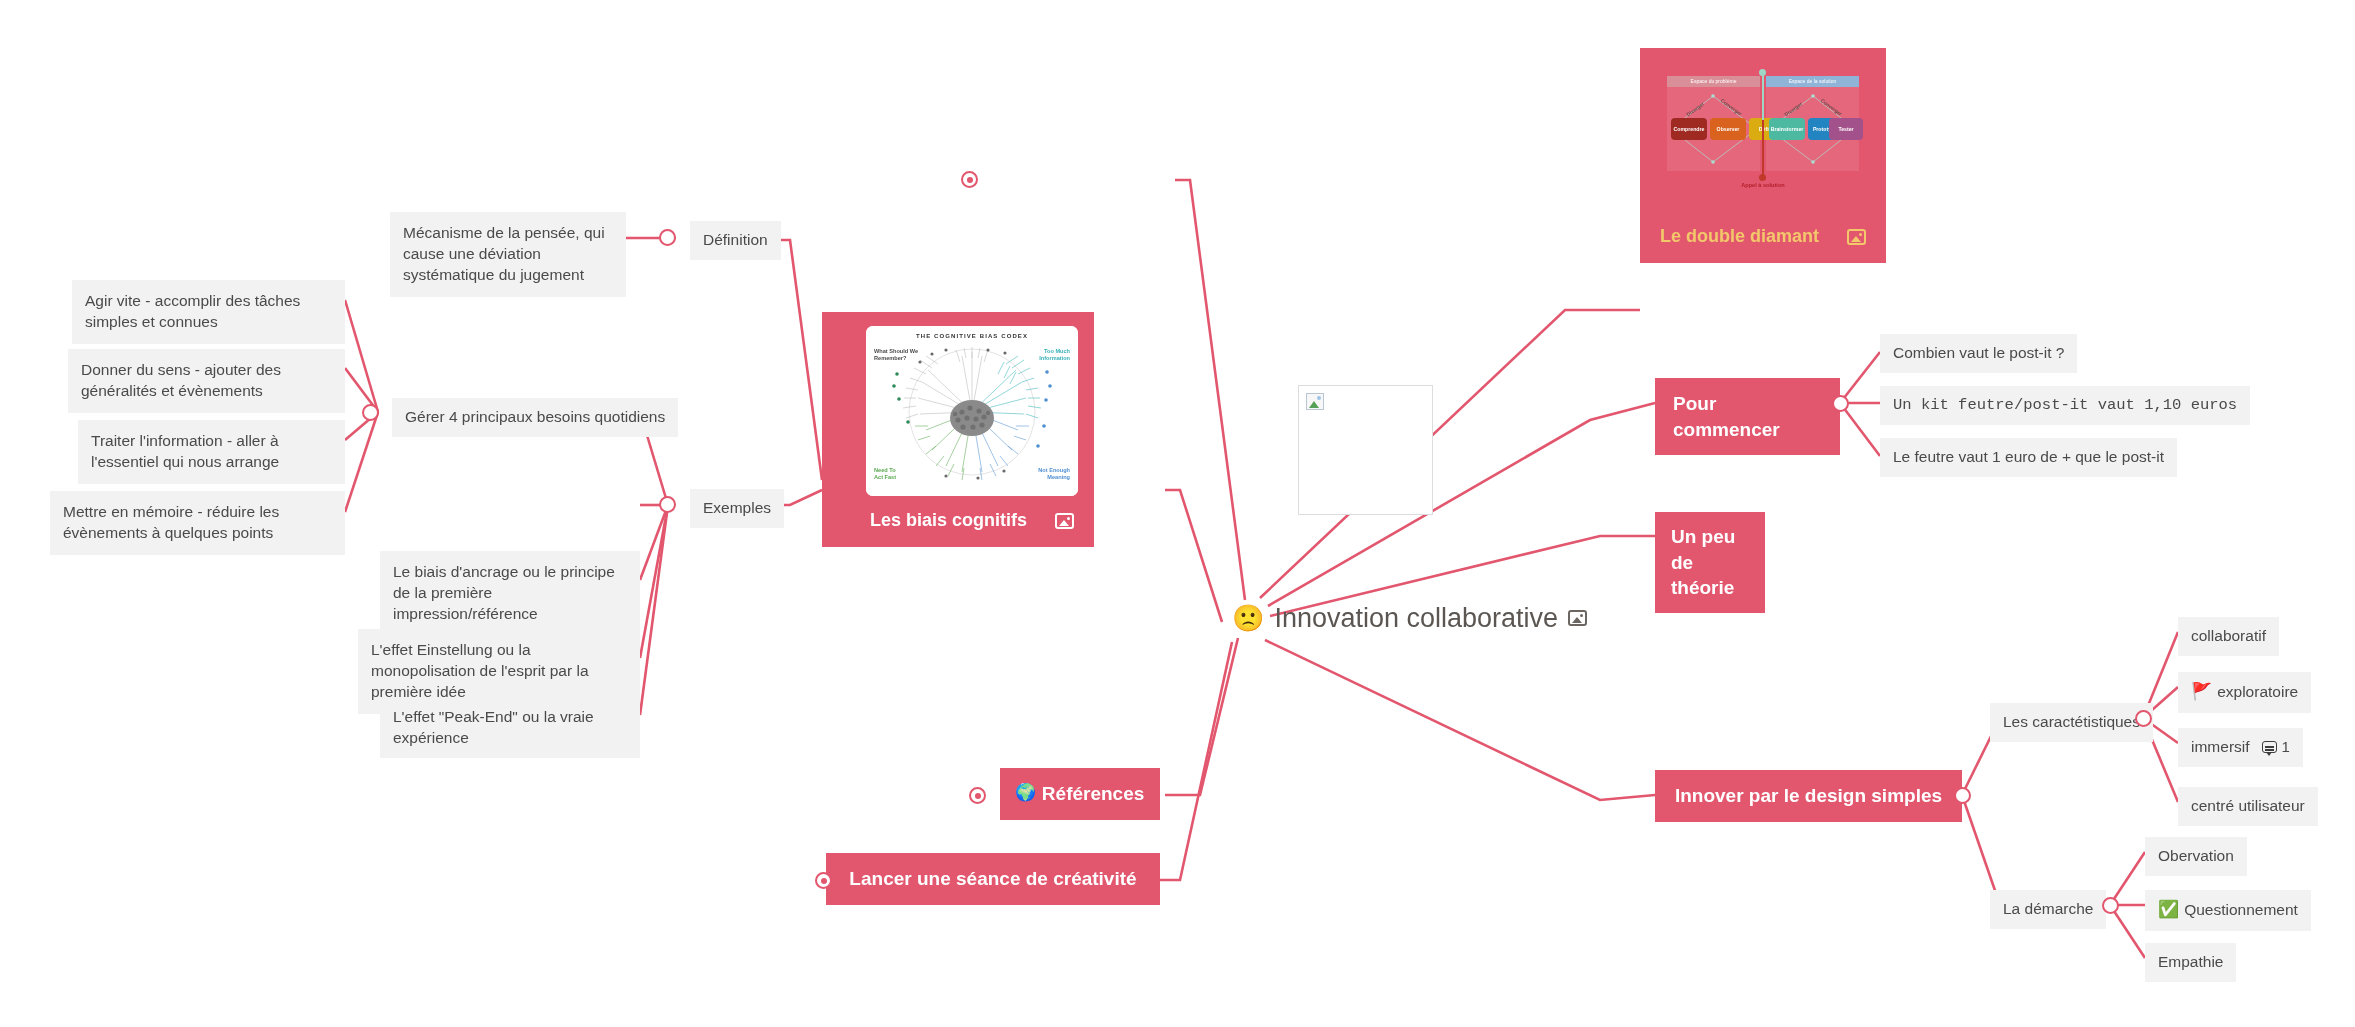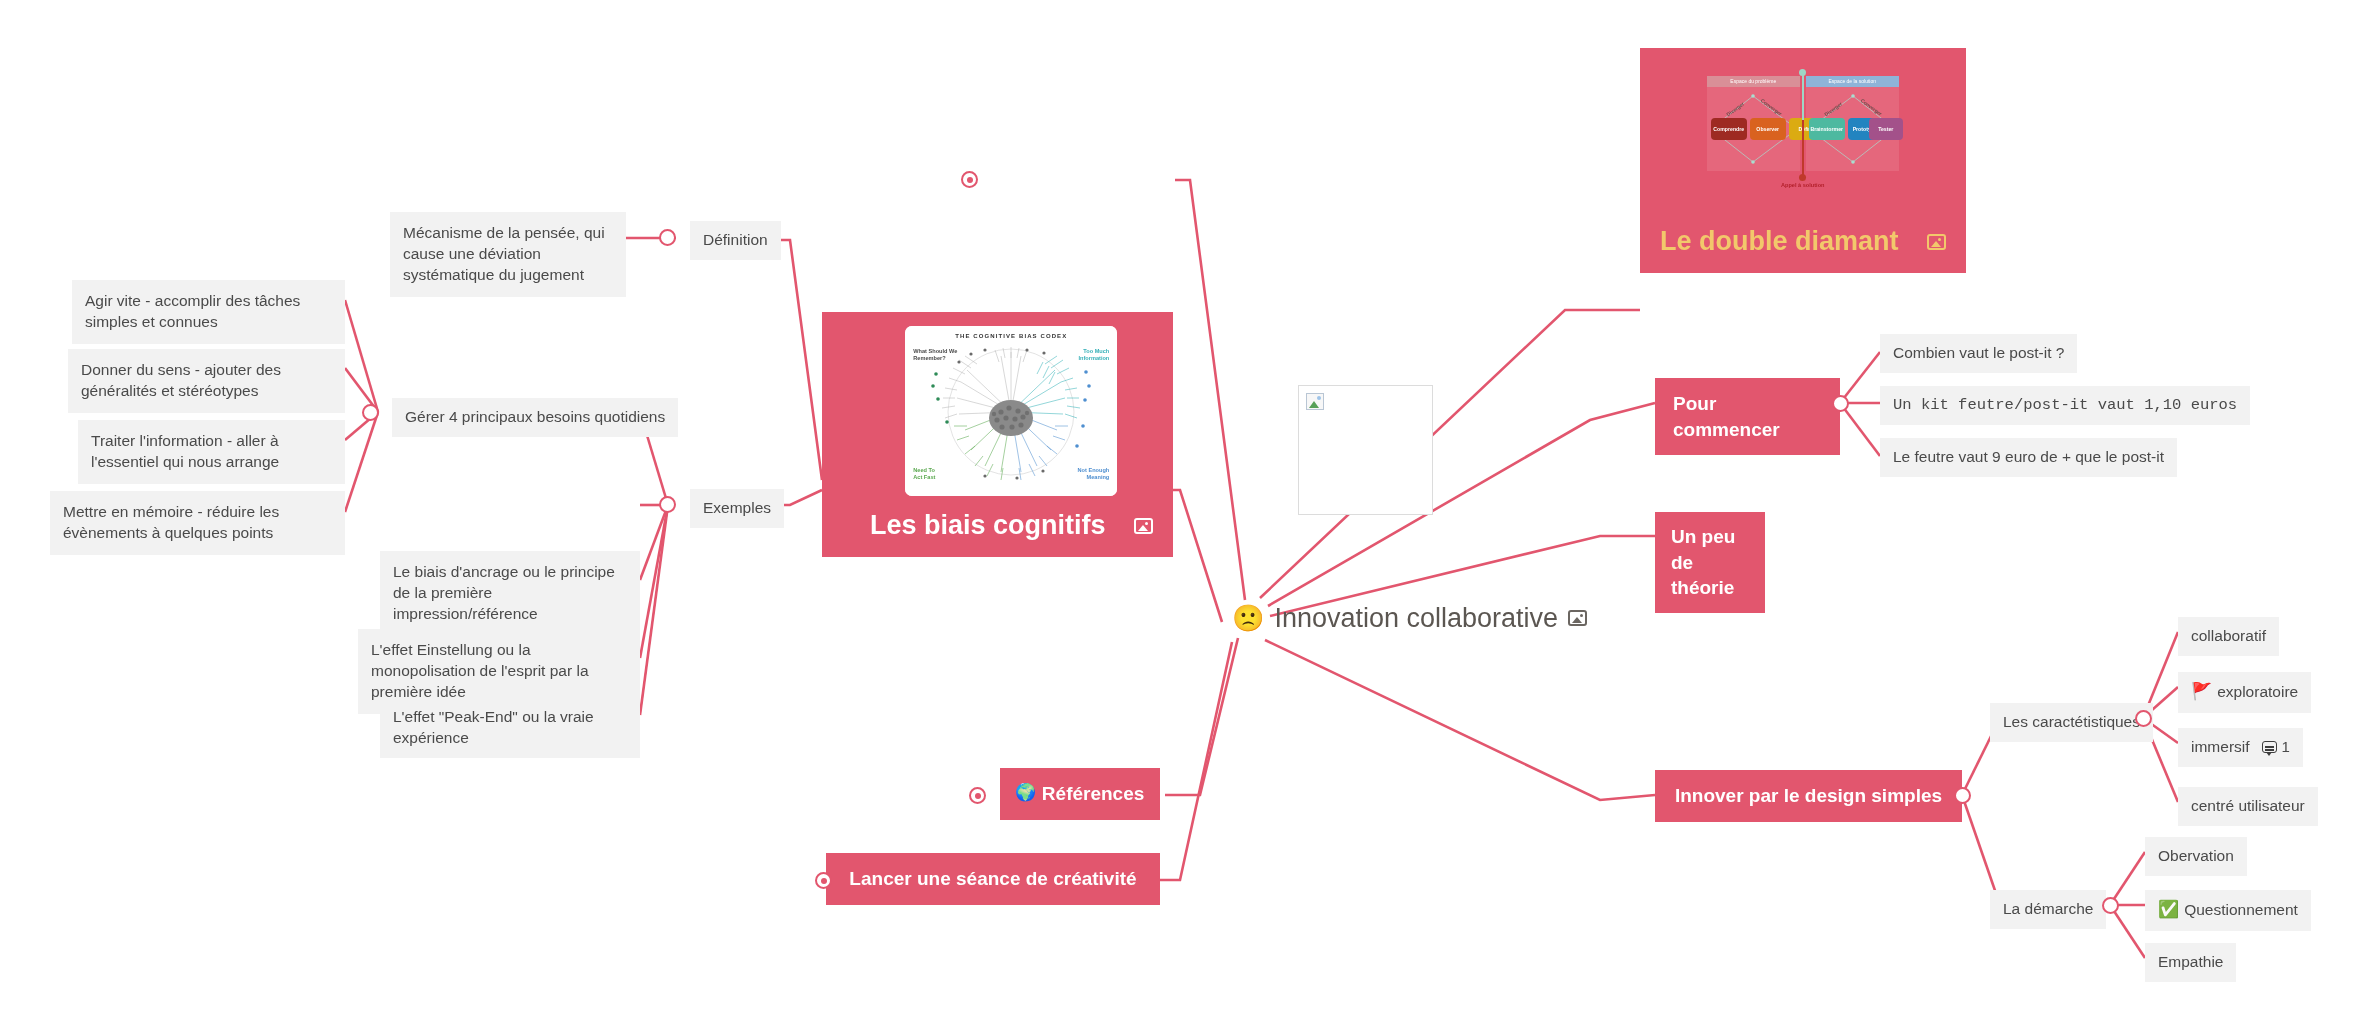--- a/index.html
+++ b/index.html
@@ -57,21 +57,21 @@
   .imgcard {
     background: #e2566e;
     display: flex;
     flex-direction: column;
     align-items: center;
     padding: 14px 14px 0 14px;
   }
   .imgcard .caption {
     color: #ffffff;
     font-weight: bold;
-    font-size: 27px;
+    font-size: 18px;
     padding: 14px 6px 16px 6px;
     display: flex;
     align-items: center;
     gap: 28px;
     white-space: nowrap;
   }
   .imgcard .caption.gold { color: #f2c86b; }
   .imgframe {
     background: #ffffff;
     border-radius: 7px;
@@ -411,21 +411,21 @@
 
   <div class="node leaf" style="left:392px; top:398px;">
     <span>Gérer 4 principaux besoins quotidiens</span>
   </div>
   <div class="toggle" style="left:362px; top:404px;"></div>
 
   <div class="node leaf pad2" style="left:72px; top:280px; width:273px;">
     <span>Agir vite - accomplir des tâches simples et connues</span>
   </div>
   <div class="node leaf pad2" style="left:68px; top:349px; width:277px;">
-    <span>Donner du sens - ajouter des généralités et stéréotypes</span>
+    <span>Donner du sens - ajouter des généralités et évènements</span>
   </div>
   <div class="node leaf pad2" style="left:78px; top:420px; width:267px;">
     <span>Traiter l'information - aller à l'essentiel qui nous arrange</span>
   </div>
   <div class="node leaf pad2" style="left:50px; top:491px; width:295px;">
     <span>Mettre en mémoire - réduire les évènements à quelques points</span>
   </div>
 
   <div class="imgcard" style="position:absolute; left:1640px; top:48px;">
     <div class="imgframe" style="background:transparent;">
@@ -475,21 +475,21 @@
   </div>
   <div class="toggle" style="left:1832px; top:395px;"></div>
 
   <div class="node leaf" style="left:1880px; top:334px;">
     <span>Combien vaut le post-it ?</span>
   </div>
   <div class="node leaf" style="left:1880px; top:386px;font-family:Liberation Mono, monospace;">
     <span>Un kit feutre/post-it vaut 1,10 euros</span>
   </div>
   <div class="node leaf" style="left:1880px; top:438px;">
-    <span>Le feutre vaut 9 euro de + que le post-it</span>
+    <span>Le feutre vaut 1 euro de + que le post-it</span>
   </div>
 
   <div class="node pink multiline" style="left:1655px; top:512px; width:110px;">
     <div>Un peu de</div>
     <div>théorie</div>
   </div>
 
   <div class="node pink" style="left:1655px; top:770px; width:307px;">
     <span>Innover par le design simples</span>
   </div>

